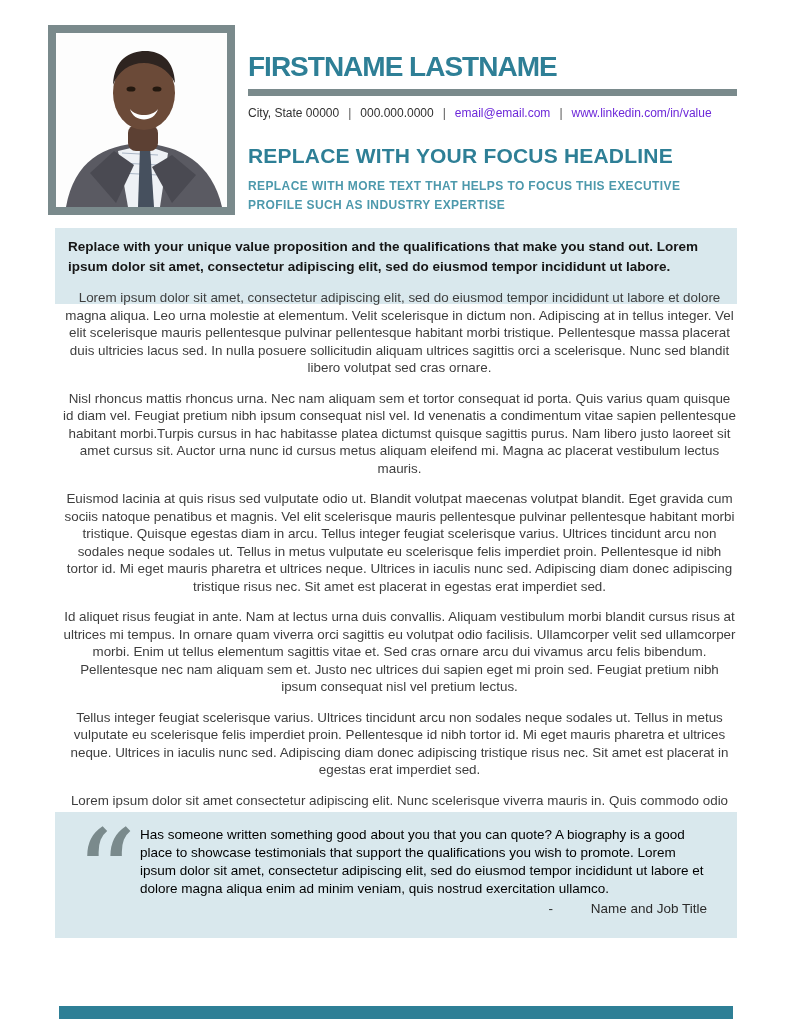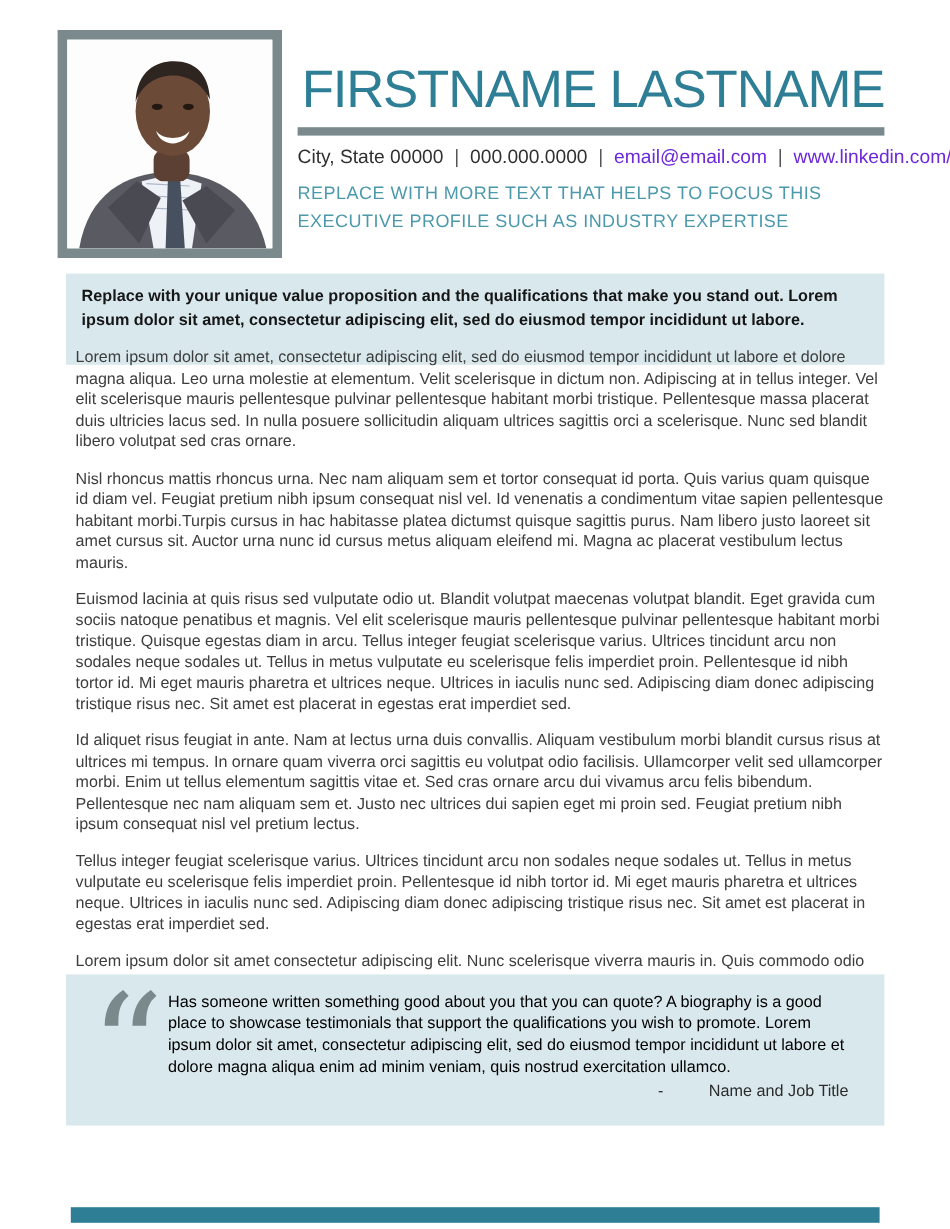--- a/index.html
+++ b/index.html
@@ -21,54 +21,54 @@
     margin:0 auto;
   }
   
   .photo-frame{
     position:absolute;left:48px;top:25px;width:187px;height:190px;
     border:8px solid var(--frame_gray);background:#fff;
   }
   .photo-frame svg{display:block;width:100%;height:100%;}
   .header-right{position:absolute;left:248px;top:52px;right:55px;}
   .person-name{
-    font-size:44px;font-weight:normal;color:var(--accent);
+    font-size:28px;font-weight:bold;color:var(--accent);
     letter-spacing:-1px;line-height:1.05;white-space:nowrap;
     font-stretch:condensed;
-    text-align:right;
   }
   .name-rule{height:7px;background:var(--frame_gray);margin-top:8px;}
   .contact-line{
-    margin-top:10px;font-size:16px;color:#303030;
+    margin-top:10px;font-size:12px;color:#303030;
     display:flex;gap:9px;white-space:nowrap;
   }
   .contact-line .sep{color:#555;}
   .contact-line a{color:#6d28d9;text-decoration:none;}
   .focus-headline{
     margin-top:24px;font-size:21px;font-weight:bold;color:var(--accent);
     letter-spacing:0.2px;font-stretch:condensed;
   }
   .focus-subheadline{
-    margin-top:9px;font-size:15px;font-weight:normal;color:var(--subhead);
+    margin-top:9px;font-size:12px;font-weight:bold;color:var(--subhead);
     letter-spacing:0.4px;line-height:1.55;max-width:470px;
     font-stretch:condensed;
   }
   
   .value-box{
     position:absolute;left:55px;right:55px;top:228px;
     background:var(--light_blue);
     padding:9px 14px 26px 13px;
     font-size:13.5px;font-weight:bold;color:var(--text_black);
     line-height:1.5;
   }
   
   .body-copy{
     position:absolute;left:63px;right:56px;top:289px;height:520px;
     font-size:13.4px;color:var(--text_dark);line-height:17.5px;
     overflow:hidden;
+    text-align:center;
   }
   .body-copy p{margin-bottom:13px;}
   
   .quote-box{
     position:absolute;left:55px;right:55px;top:812px;height:126px;
     background:var(--light_blue);
   }
   .quote-glyph{
     position:absolute;left:20px;top:2px;
     font-family:"DejaVu Serif", serif;
@@ -129,20 +129,21 @@
     <div class="name-rule"></div>
     <div class="contact-line">
       <span>City, State 00000</span>
       <span class="sep">|</span>
       <span>000.000.0000</span>
       <span class="sep">|</span>
       <a href="#">email@email.com</a>
       <span class="sep">|</span>
       <a href="#">www.linkedin.com/in/value</a>
     </div>
+    <div class="focus-headline">REPLACE WITH YOUR FOCUS HEADLINE</div>
     <div class="focus-subheadline">REPLACE WITH MORE TEXT THAT HELPS TO FOCUS THIS EXECUTIVE PROFILE SUCH AS INDUSTRY EXPERTISE</div>
   </div>
 
   <div class="value-box">Replace with your unique value proposition and the qualifications that make you stand out. Lorem ipsum dolor sit amet, consectetur adipiscing elit, sed do eiusmod tempor incididunt ut labore.</div>
 
   <div class="body-copy">
     <p>Lorem ipsum dolor sit amet, consectetur adipiscing elit, sed do eiusmod tempor incididunt ut labore et dolore magna aliqua. Leo urna molestie at elementum. Velit scelerisque in dictum non. Adipiscing at in tellus integer. Vel elit scelerisque mauris pellentesque pulvinar pellentesque habitant morbi tristique. Pellentesque massa placerat duis ultricies lacus sed. In nulla posuere sollicitudin aliquam ultrices sagittis orci a scelerisque. Nunc sed blandit libero volutpat sed cras ornare.</p>
     <p>Nisl rhoncus mattis rhoncus urna. Nec nam aliquam sem et tortor consequat id porta. Quis varius quam quisque id diam vel. Feugiat pretium nibh ipsum consequat nisl vel. Id venenatis a condimentum vitae sapien pellentesque habitant morbi.Turpis cursus in hac habitasse platea dictumst quisque sagittis purus. Nam libero justo laoreet sit amet cursus sit. Auctor urna nunc id cursus metus aliquam eleifend mi. Magna ac placerat vestibulum lectus mauris.</p>
     <p>Euismod lacinia at quis risus sed vulputate odio ut. Blandit volutpat maecenas volutpat blandit. Eget gravida cum sociis natoque penatibus et magnis. Vel elit scelerisque mauris pellentesque pulvinar pellentesque habitant morbi tristique. Quisque egestas diam in arcu. Tellus integer feugiat scelerisque varius. Ultrices tincidunt arcu non sodales neque sodales ut. Tellus in metus vulputate eu scelerisque felis imperdiet proin. Pellentesque id nibh tortor id. Mi eget mauris pharetra et ultrices neque. Ultrices in iaculis nunc sed. Adipiscing diam donec adipiscing tristique risus nec. Sit amet est placerat in egestas erat imperdiet sed.</p>
     <p>Id aliquet risus feugiat in ante. Nam at lectus urna duis convallis. Aliquam vestibulum morbi blandit cursus risus at ultrices mi tempus. In ornare quam viverra orci sagittis eu volutpat odio facilisis. Ullamcorper velit sed ullamcorper morbi. Enim ut tellus elementum sagittis vitae et. Sed cras ornare arcu dui vivamus arcu felis bibendum. Pellentesque nec nam aliquam sem et. Justo nec ultrices dui sapien eget mi proin sed. Feugiat pretium nibh ipsum consequat nisl vel pretium lectus.</p>

